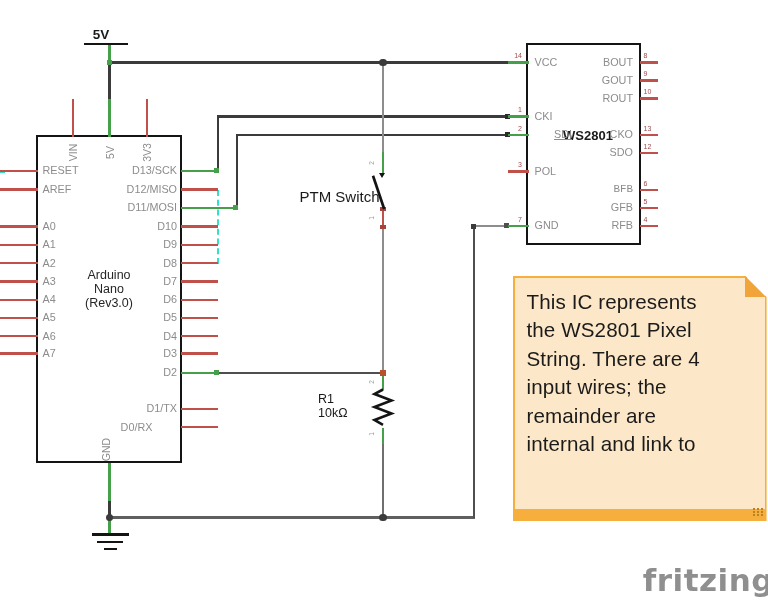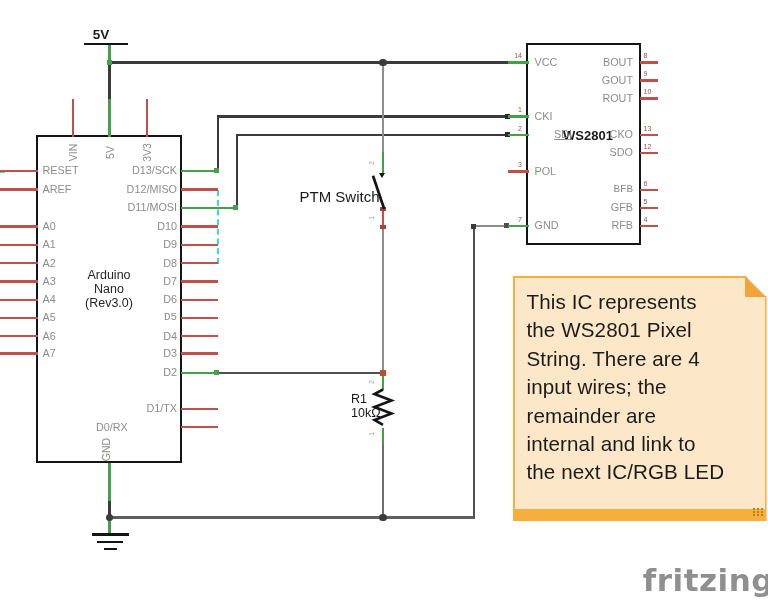--- a/index.html
+++ b/index.html
@@ -102,38 +102,37 @@
 
   <svg class="abs" width="768" height="601" style="left:0;top:0;pointer-events:none;">
     <line x1="373" y1="175.7" x2="384.2" y2="209" stroke="#141414" stroke-width="2.7"></line>
     <path d="M383,389.5 L374.5,394 L391.5,400.5 L374.5,407 L391.5,413.5 L374.5,420 L383,424.8" stroke="#141414" stroke-width="2.6" fill="none"></path>
   </svg>
 
   <div class="biglabel" style="left:299.5px;top:187.5px;font-size:15px;">PTM Switch</div>
   <div class="tnum" style="left:365px;top:159px;">2</div>
   <div class="tnum" style="left:365px;top:213.5px;">1</div>
 
-  <div class="biglabel" style="left:351px;top:391.5px;font-size:12.5px;line-height:14.5px;">
+  <div class="biglabel" style="left:318px;top:391.5px;font-size:12.5px;line-height:14.5px;">
     <div>R1</div>
     <div>10kΩ</div>
   </div>
   <div class="tnum" style="left:365px;top:378px;">2</div>
   <div class="tnum" style="left:365px;top:429.5px;">1</div>
 
   <div class="note">
     <div class="note-body"></div>
     <div class="note-fold"></div>
     <div class="note-text">
       <div>This IC represents</div>
       <div>the WS2801 Pixel</div>
       <div>String. There are 4</div>
       <div>input wires; the</div>
       <div>remainder are</div>
       <div>internal and link to</div>
-      <div>the next IC/RGB LED</div>
     </div>
     <div class="note-bar"></div>
     <div class="grip"></div>
   </div>
 
   <div class="watermark">fritzing</div>
 
 <div style="position: absolute; left: 0px; top: 169.8px; width: 37.5px; height: 2.4px; background: rgb(192, 80, 74);"></div>
     <div class="plabel" style="left: 42.5px; top: 164.4px;">RESET</div>
     <div style="position: absolute; left: 0px; top: 188.3px; width: 37.5px; height: 2.4px; background: rgb(192, 80, 74);"></div>
@@ -164,31 +163,31 @@
     <div class="plabel" style="left: 96px; top: 219.9px; width: 81px; text-align: right;">D10</div>
     <div style="position: absolute; left: 181px; top: 243.6px; width: 37px; height: 2.4px; background: rgb(192, 80, 74);"></div>
     <div class="plabel" style="left: 96px; top: 238.2px; width: 81px; text-align: right;">D9</div>
     <div style="position: absolute; left: 181px; top: 261.9px; width: 37px; height: 2.4px; background: rgb(192, 80, 74);"></div>
     <div class="plabel" style="left: 96px; top: 256.5px; width: 81px; text-align: right;">D8</div>
     <div style="position: absolute; left: 181px; top: 280.2px; width: 37px; height: 2.4px; background: rgb(192, 80, 74);"></div>
     <div class="plabel" style="left: 96px; top: 274.8px; width: 81px; text-align: right;">D7</div>
     <div style="position: absolute; left: 181px; top: 298.5px; width: 37px; height: 2.4px; background: rgb(192, 80, 74);"></div>
     <div class="plabel" style="left: 96px; top: 293.1px; width: 81px; text-align: right;">D6</div>
     <div style="position: absolute; left: 181px; top: 316.8px; width: 37px; height: 2.4px; background: rgb(192, 80, 74);"></div>
-    <div class="plabel" style="left: 96px; top: 311.4px; width: 81px; text-align: right; font-family: Liberation Mono, monospace;">D5</div>
+    <div class="plabel" style="left: 96px; top: 311.4px; width: 81px; text-align: right;">D5</div>
     <div style="position: absolute; left: 181px; top: 335.1px; width: 37px; height: 2.4px; background: rgb(192, 80, 74);"></div>
     <div class="plabel" style="left: 96px; top: 329.7px; width: 81px; text-align: right;">D4</div>
     <div style="position: absolute; left: 181px; top: 352.4px; width: 37px; height: 2.4px; background: rgb(192, 80, 74);"></div>
     <div class="plabel" style="left: 96px; top: 347px; width: 81px; text-align: right;">D3</div>
     <div style="position: absolute; left: 181px; top: 371.6px; width: 37px; height: 2.4px; background: rgb(69, 160, 73);"></div>
     <div class="plabel" style="left: 96px; top: 366.2px; width: 81px; text-align: right;">D2</div>
     <div style="position: absolute; left: 181px; top: 407.6px; width: 37px; height: 2.4px; background: rgb(192, 80, 74);"></div>
     <div class="plabel" style="left: 96px; top: 402.2px; width: 81px; text-align: right;">D1/TX</div>
     <div style="position: absolute; left: 181px; top: 426px; width: 37px; height: 2.4px; background: rgb(192, 80, 74);"></div>
-    <div class="plabel" style="left: 96px; top: 420.6px; width: 81px; text-align: left;">D0/RX</div>
+    <div class="plabel" style="left: 96px; top: 420.6px; width: 81px; text-align: center;">D0/RX</div>
     <div style="position: absolute; left: 71.8px; top: 98.5px; width: 2.4px; height: 38px; background: rgb(192, 80, 74);"></div>
     <div class="vlabel" style="left: 53px; top: 147px;">VIN</div>
     <div style="position: absolute; left: 108.3px; top: 98.5px; width: 2.4px; height: 38px; background: rgb(69, 160, 73);"></div>
     <div class="vlabel" style="left: 89.5px; top: 147px;">5V</div>
     <div style="position: absolute; left: 145.8px; top: 98.5px; width: 2.4px; height: 38px; background: rgb(192, 80, 74);"></div>
     <div class="vlabel" style="left: 127px; top: 147px;">3V3</div>
     <div class="vlabel" style="left: 85.5px; top: 444px;">GND</div>
     <div style="position: absolute; left: 507.5px; top: 61.3px; width: 21px; height: 2.4px; background: rgb(69, 160, 73);"></div>
     <div class="pnum" style="left: 504px; top: 52.1px; width: 18px; text-align: right;">14</div>
     <div class="plabel" style="left: 534.5px; top: 55.9px;">VCC</div>

